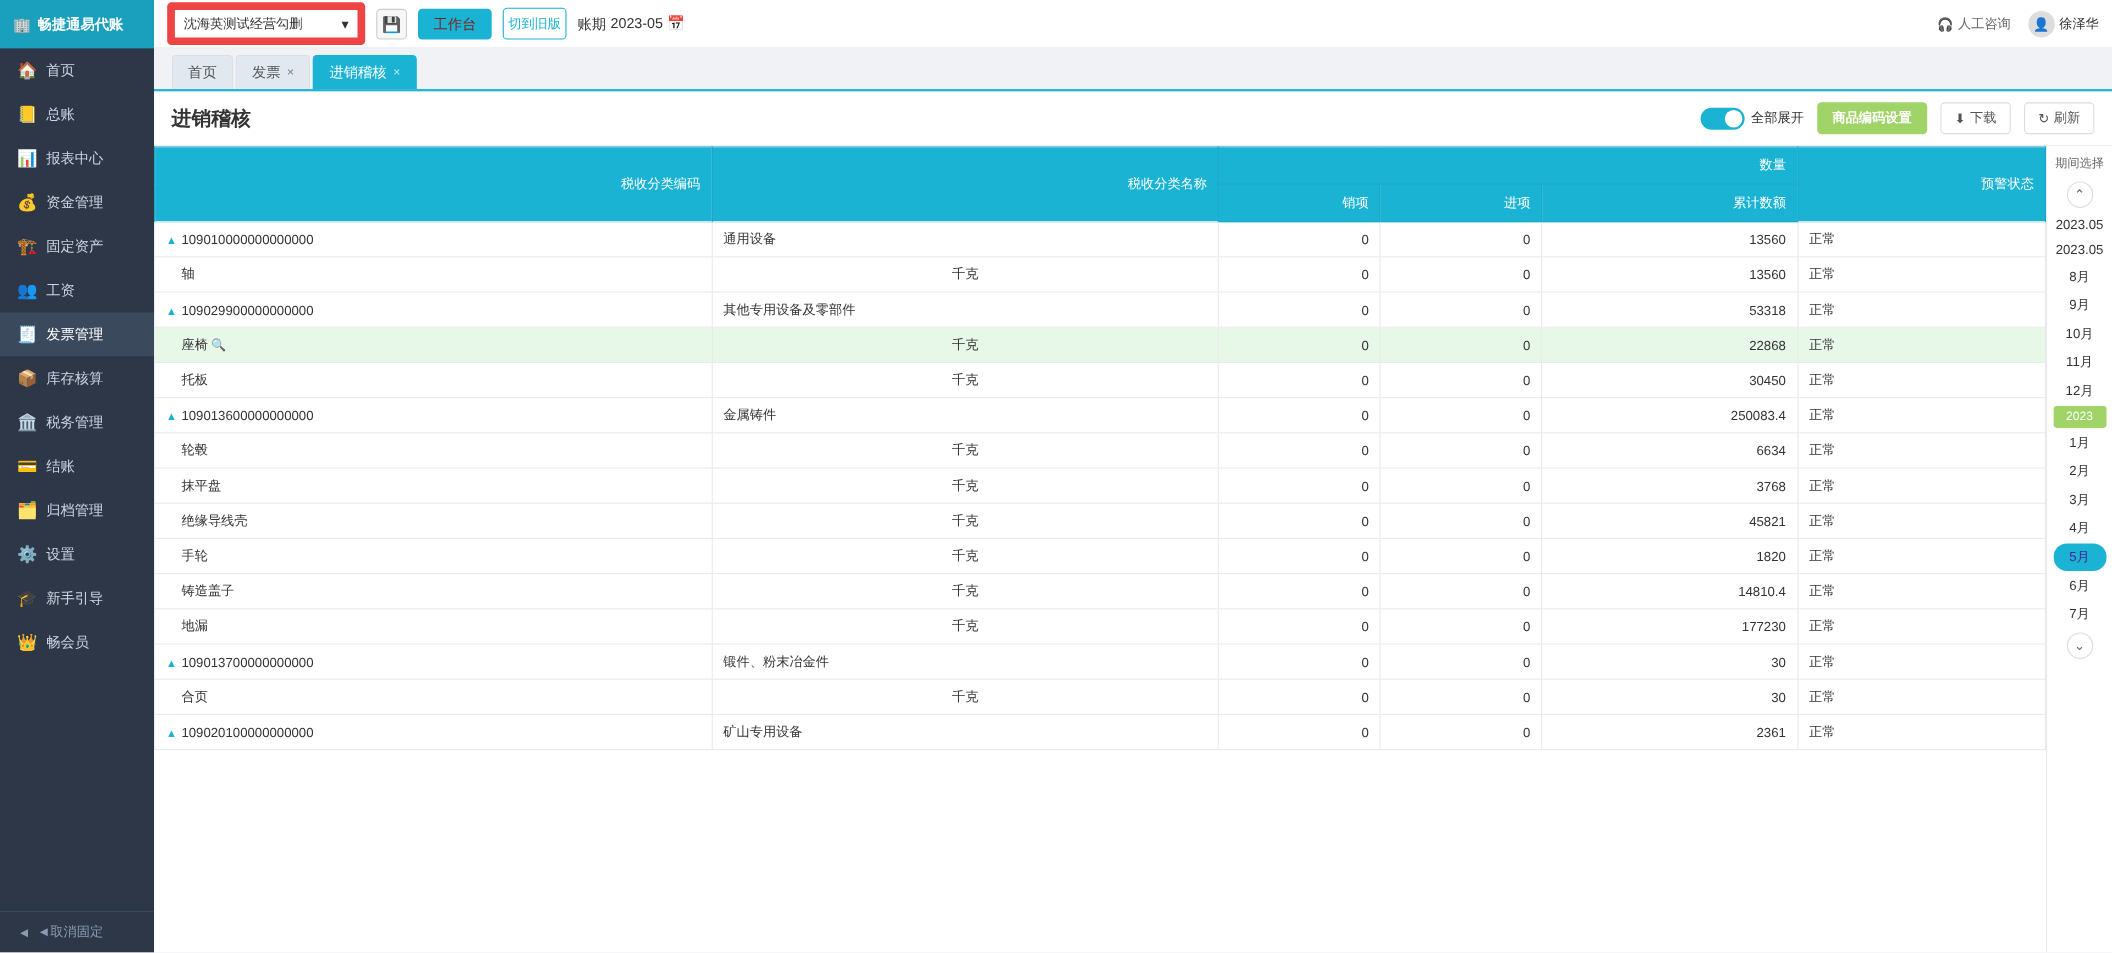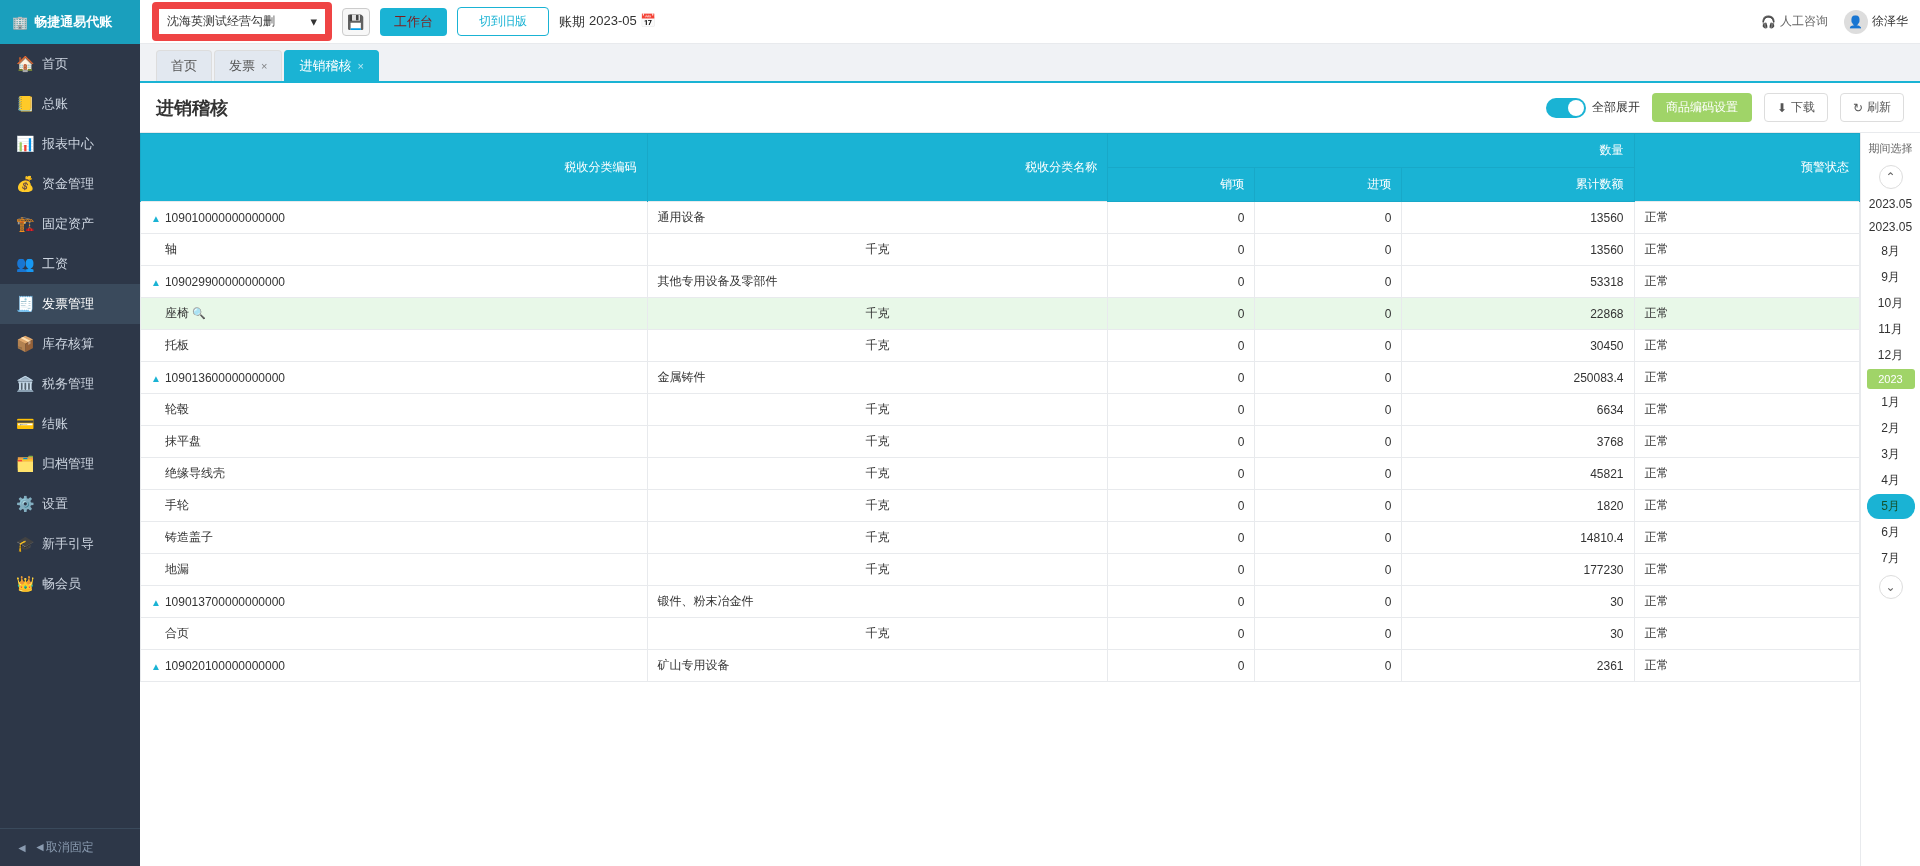--- a/index.html
+++ b/index.html
@@ -98,21 +98,21 @@
       border-radius: 4px;
       padding: 5px 14px;
       cursor: pointer;
       font-size: 13px;
     }
     .topbar-switch {
       border: 1px solid #1ab3d4;
       color: #1ab3d4;
       background: #fff;
       border-radius: 4px;
-      padding: 5px 21px;
+      padding: 5px 4px;
       cursor: pointer;
       font-size: 12px;
     }
     .topbar-period {
       display: flex;
       align-items: flex-start;
       gap: 4px;
       font-size: 13px;
       color: #333;
     }
@@ -216,20 +216,21 @@
       top: 2px; right: 2px;
     }
     .btn-product-code {
       background: #a0d468;
       color: #fff;
       border: none;
       border-radius: 4px;
       padding: 6px 14px;
       cursor: pointer;
       font-size: 12px;
+      font-weight: bold;
     }
     .btn-download {
       display: flex; align-items: center; gap: 4px;
       border: 1px solid #ddd;
       background: #fff;
       border-radius: 4px;
       padding: 5px 12px;
       cursor: pointer;
       font-size: 12px;
       color: #555;
@@ -308,21 +309,21 @@
       padding: 4px 2px;
       text-align: center;
       font-size: 12px;
       color: #333;
       cursor: pointer;
       border-radius: 3px;
       margin: 1px 0;
     }
     .period-item.active {
       background: #1ab3d4;
-      color: #14532d;
+      color: #4c1d95;
       border-radius: 12px;
     }
     .period-item.year-marker {
       background: #a0d468;
       color: #fff;
       border-radius: 3px;
       font-size: 11px;
     }
     .period-nav-btn {
       width: 24px; height: 24px;

